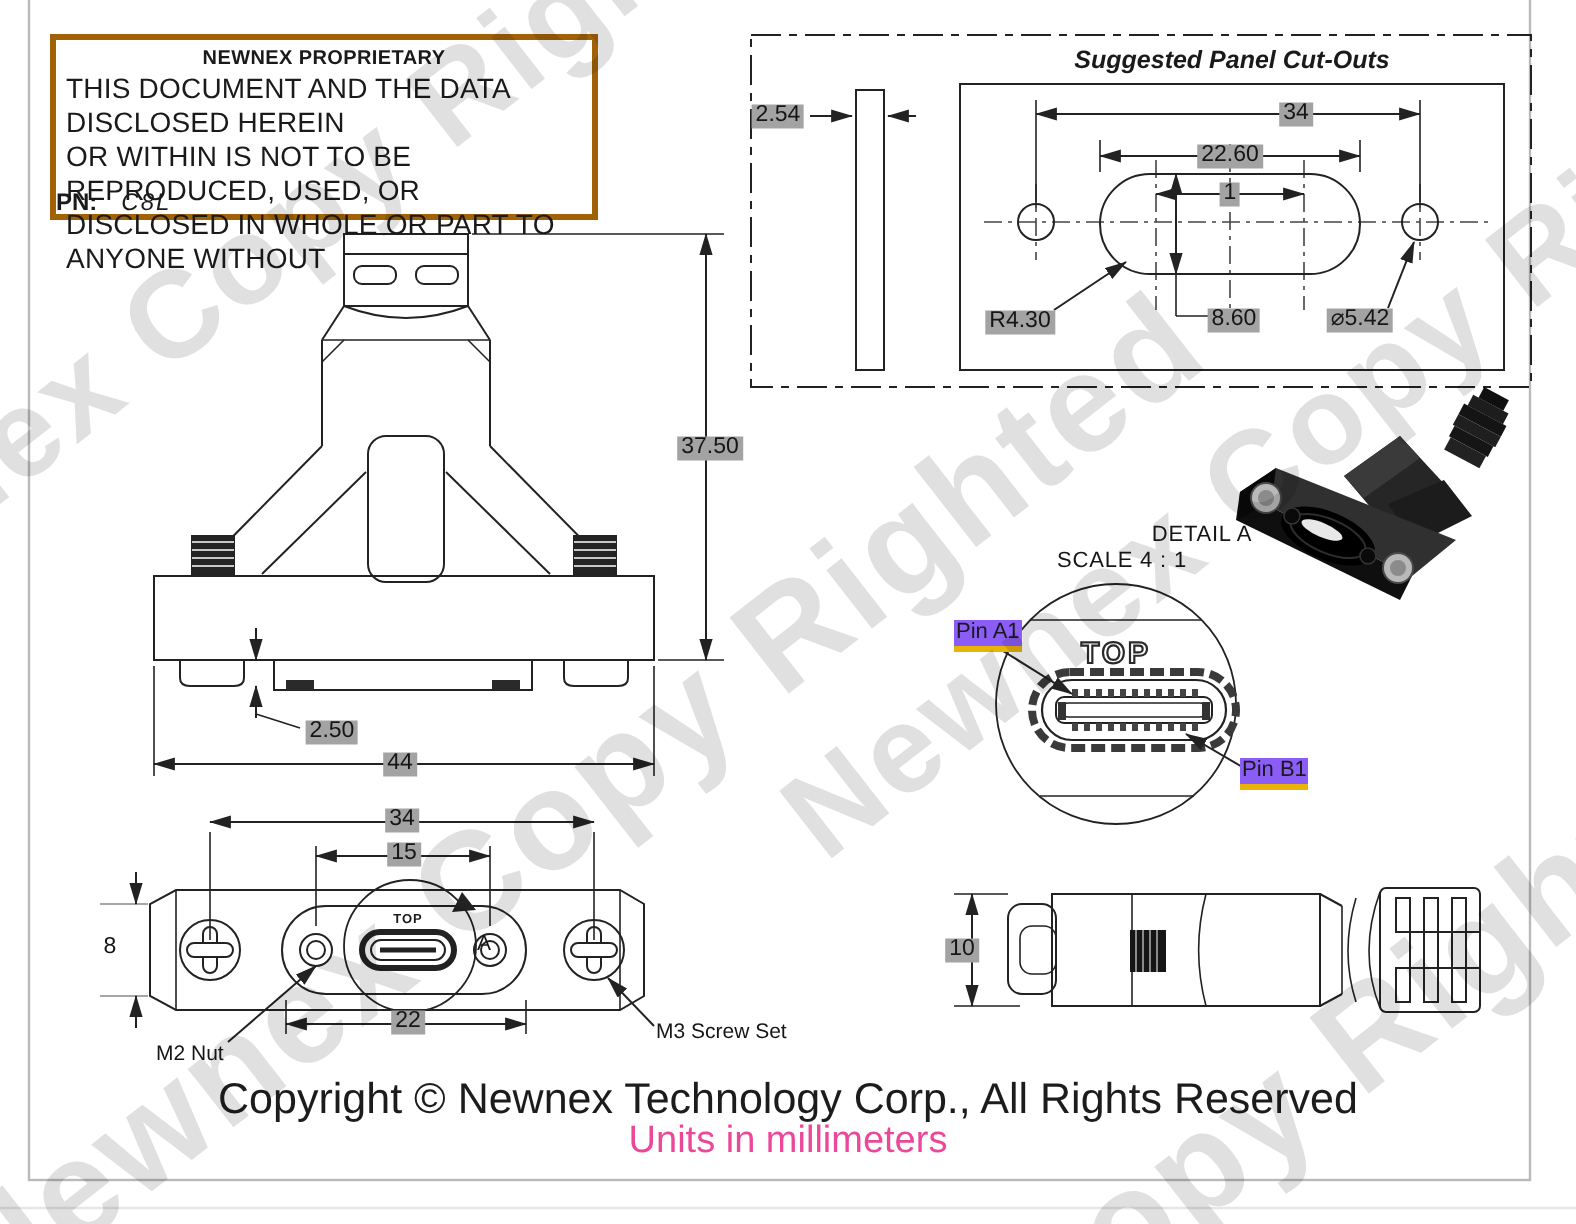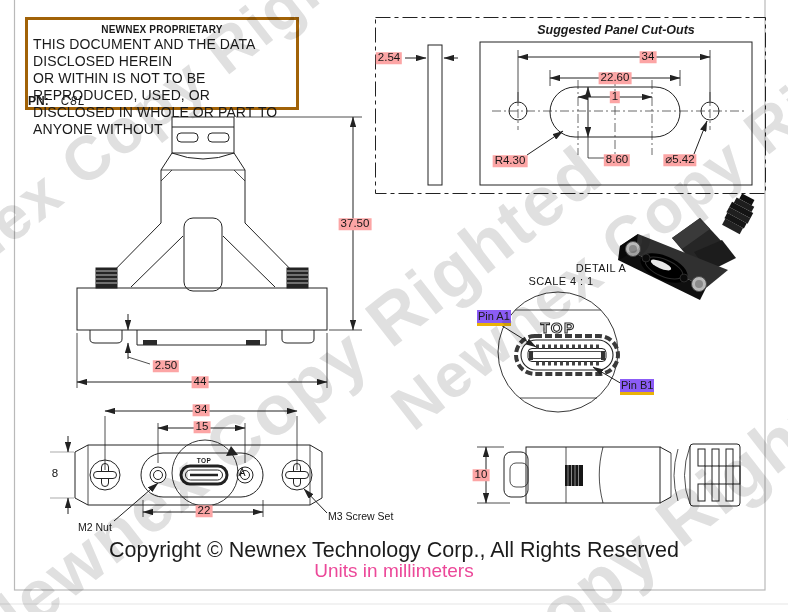--- a/index.html
+++ b/index.html
@@ -1,20 +1,20 @@
 <!DOCTYPE html>
 <html><head>
 <meta charset="utf-8">
 <style>
   html,body{margin:0;padding:0;background:#fff;}
   .page{position:relative;width:788px;height:612px;background:#fff;overflow:hidden;
         font-family:"Liberation Sans",sans-serif;color:#1a1a1a;}
   svg{position:absolute;left:0;top:0;}
   .lbl{position:absolute;transform:translate(-50%,-50%);font-size:11.5px;line-height:1;
-       background:#fca5a5;padding:0 2px;white-space:nowrap;color:#161616;}
+       background:#a3a3a3;padding:0 2px;white-space:nowrap;color:#161616;}
   .nobg{background:transparent;}
   .tl{transform:none;} 
   .prop-box{position:absolute;left:25px;top:17px;width:258px;height:66px;border:3px solid #a16207;
             padding:4px 5px 17px 5px;background:transparent;}
   .prop-title{font-size:10px;font-weight:bold;text-align:center;letter-spacing:.2px;margin-bottom:1px;}
   .prop-line{font-size:14px;line-height:1.22;letter-spacing:.1px;}
   .pn-row{position:absolute;left:28px;top:94px;font-size:12px;}
   .pn-label{font-weight:bold;}
   .pn-value{font-style:italic;margin-left:12px;letter-spacing:1px;}
   .panel-title{position:absolute;left:616px;top:30px;transform:translate(-50%,-50%);

